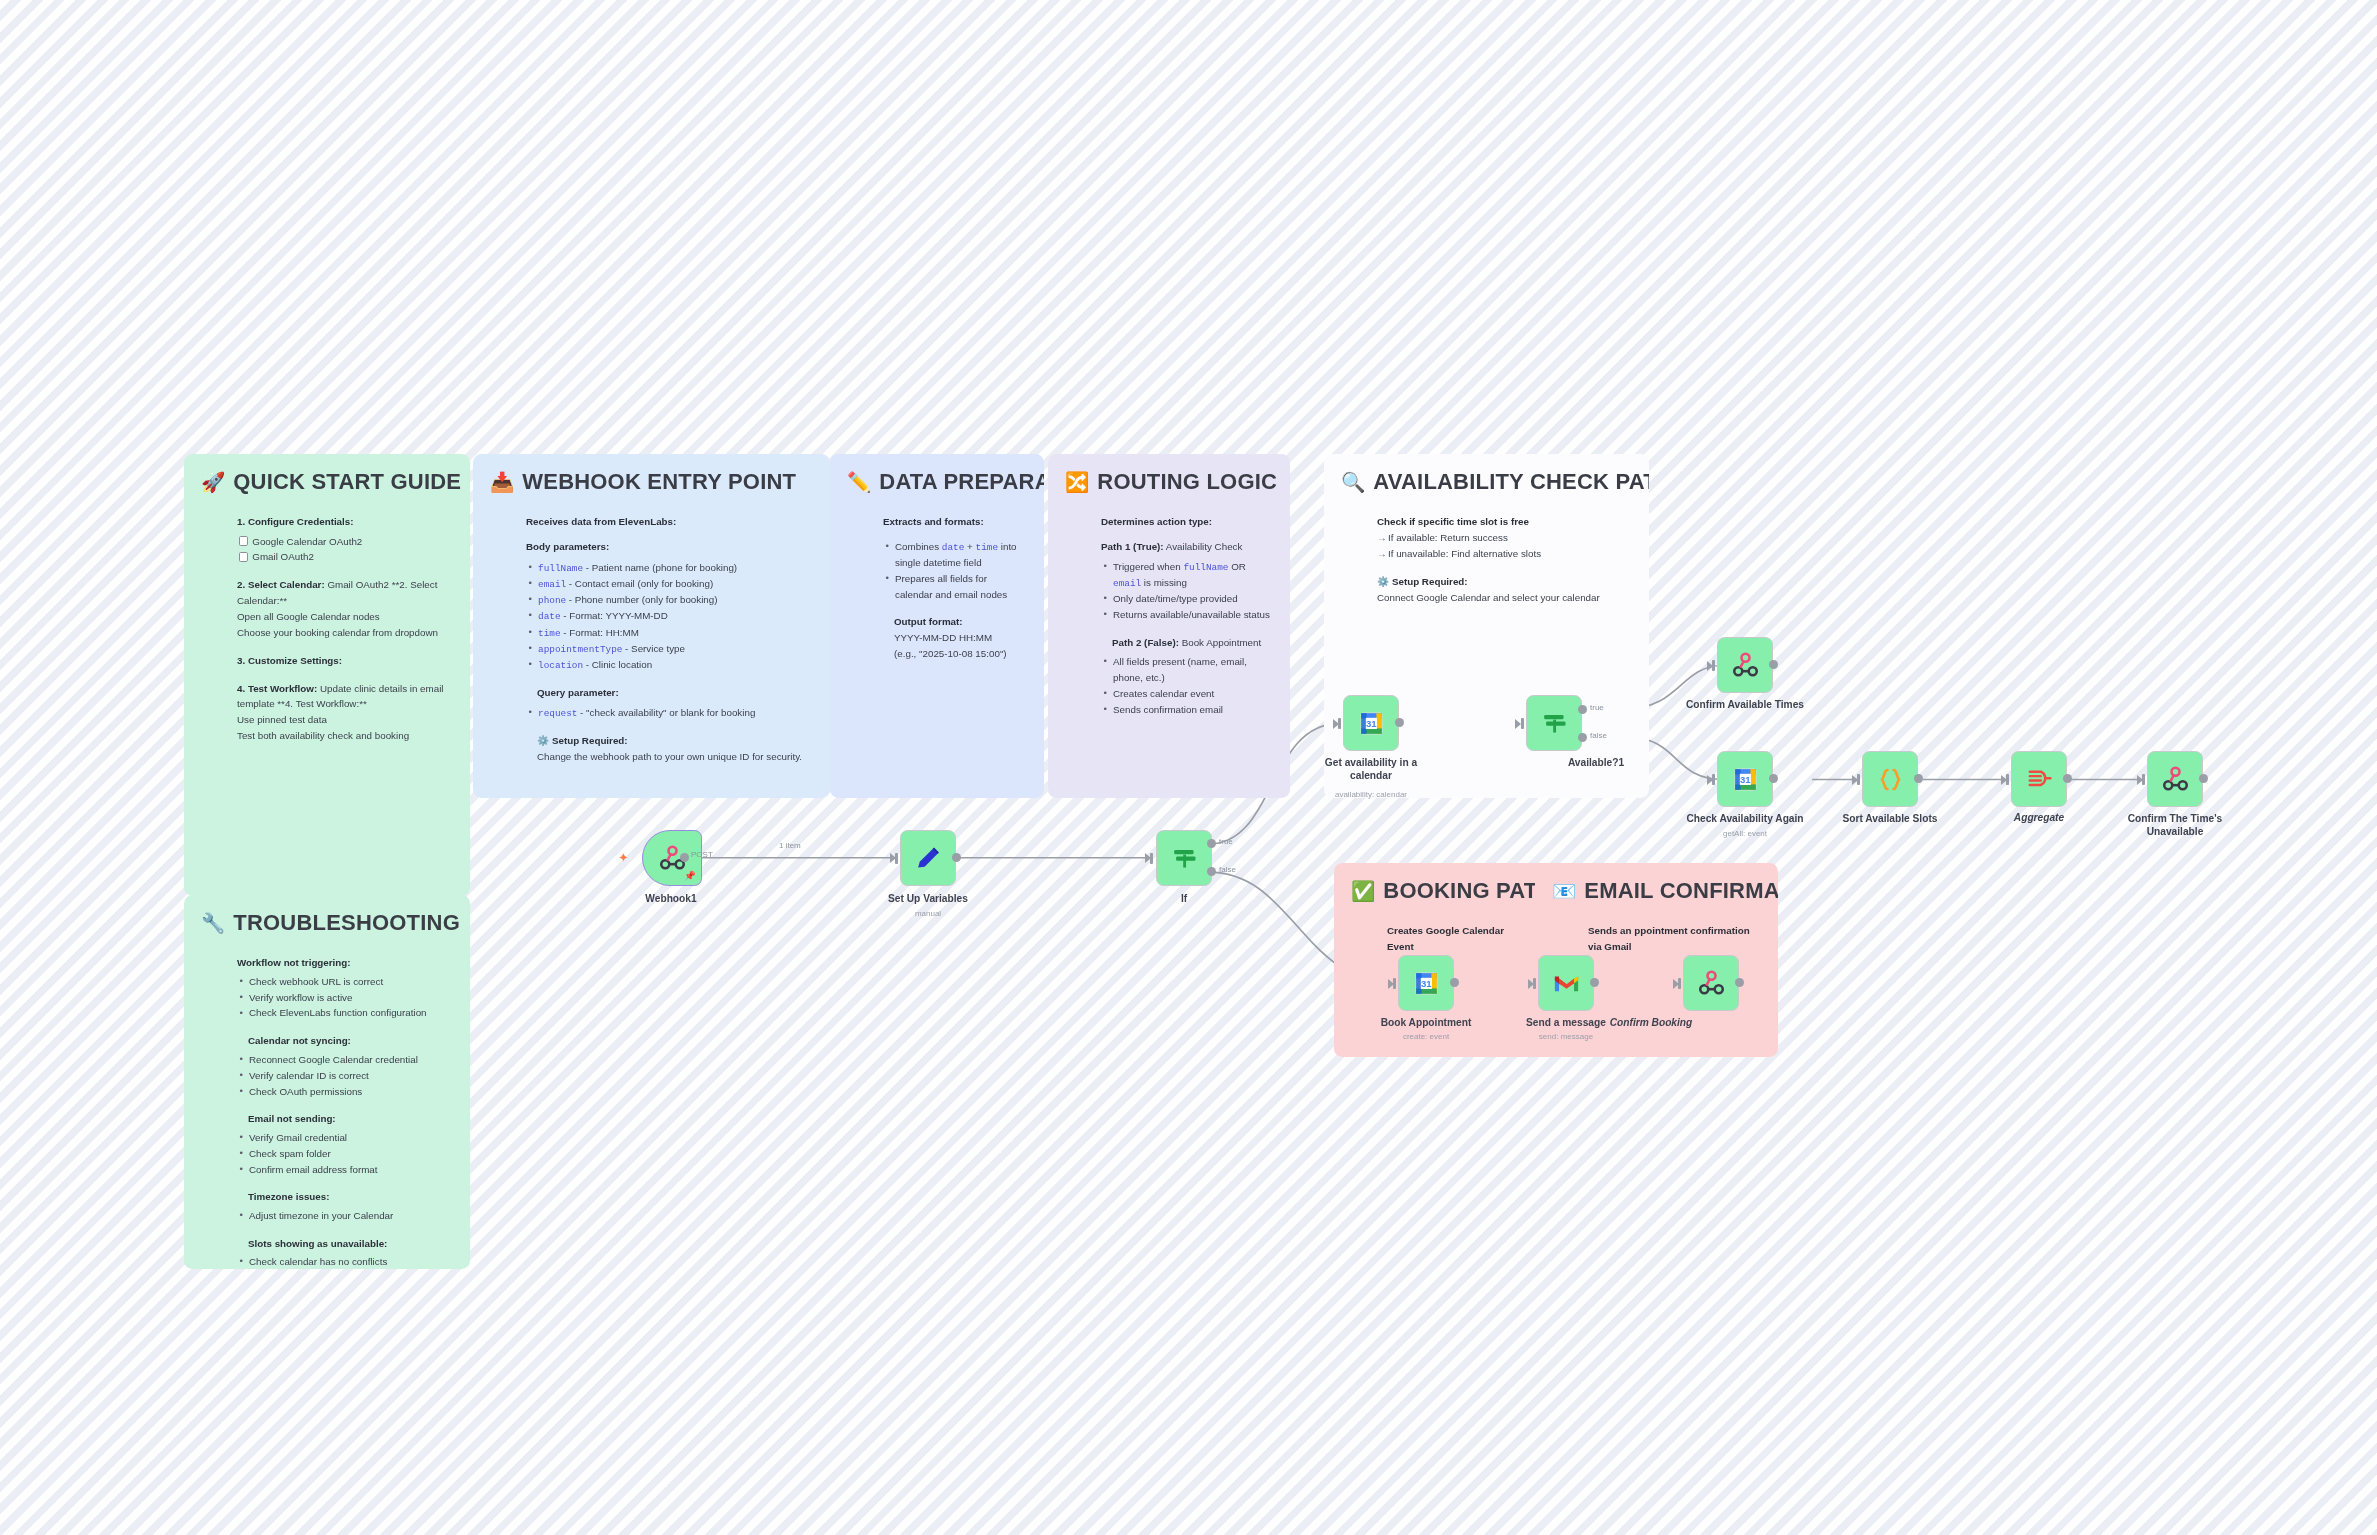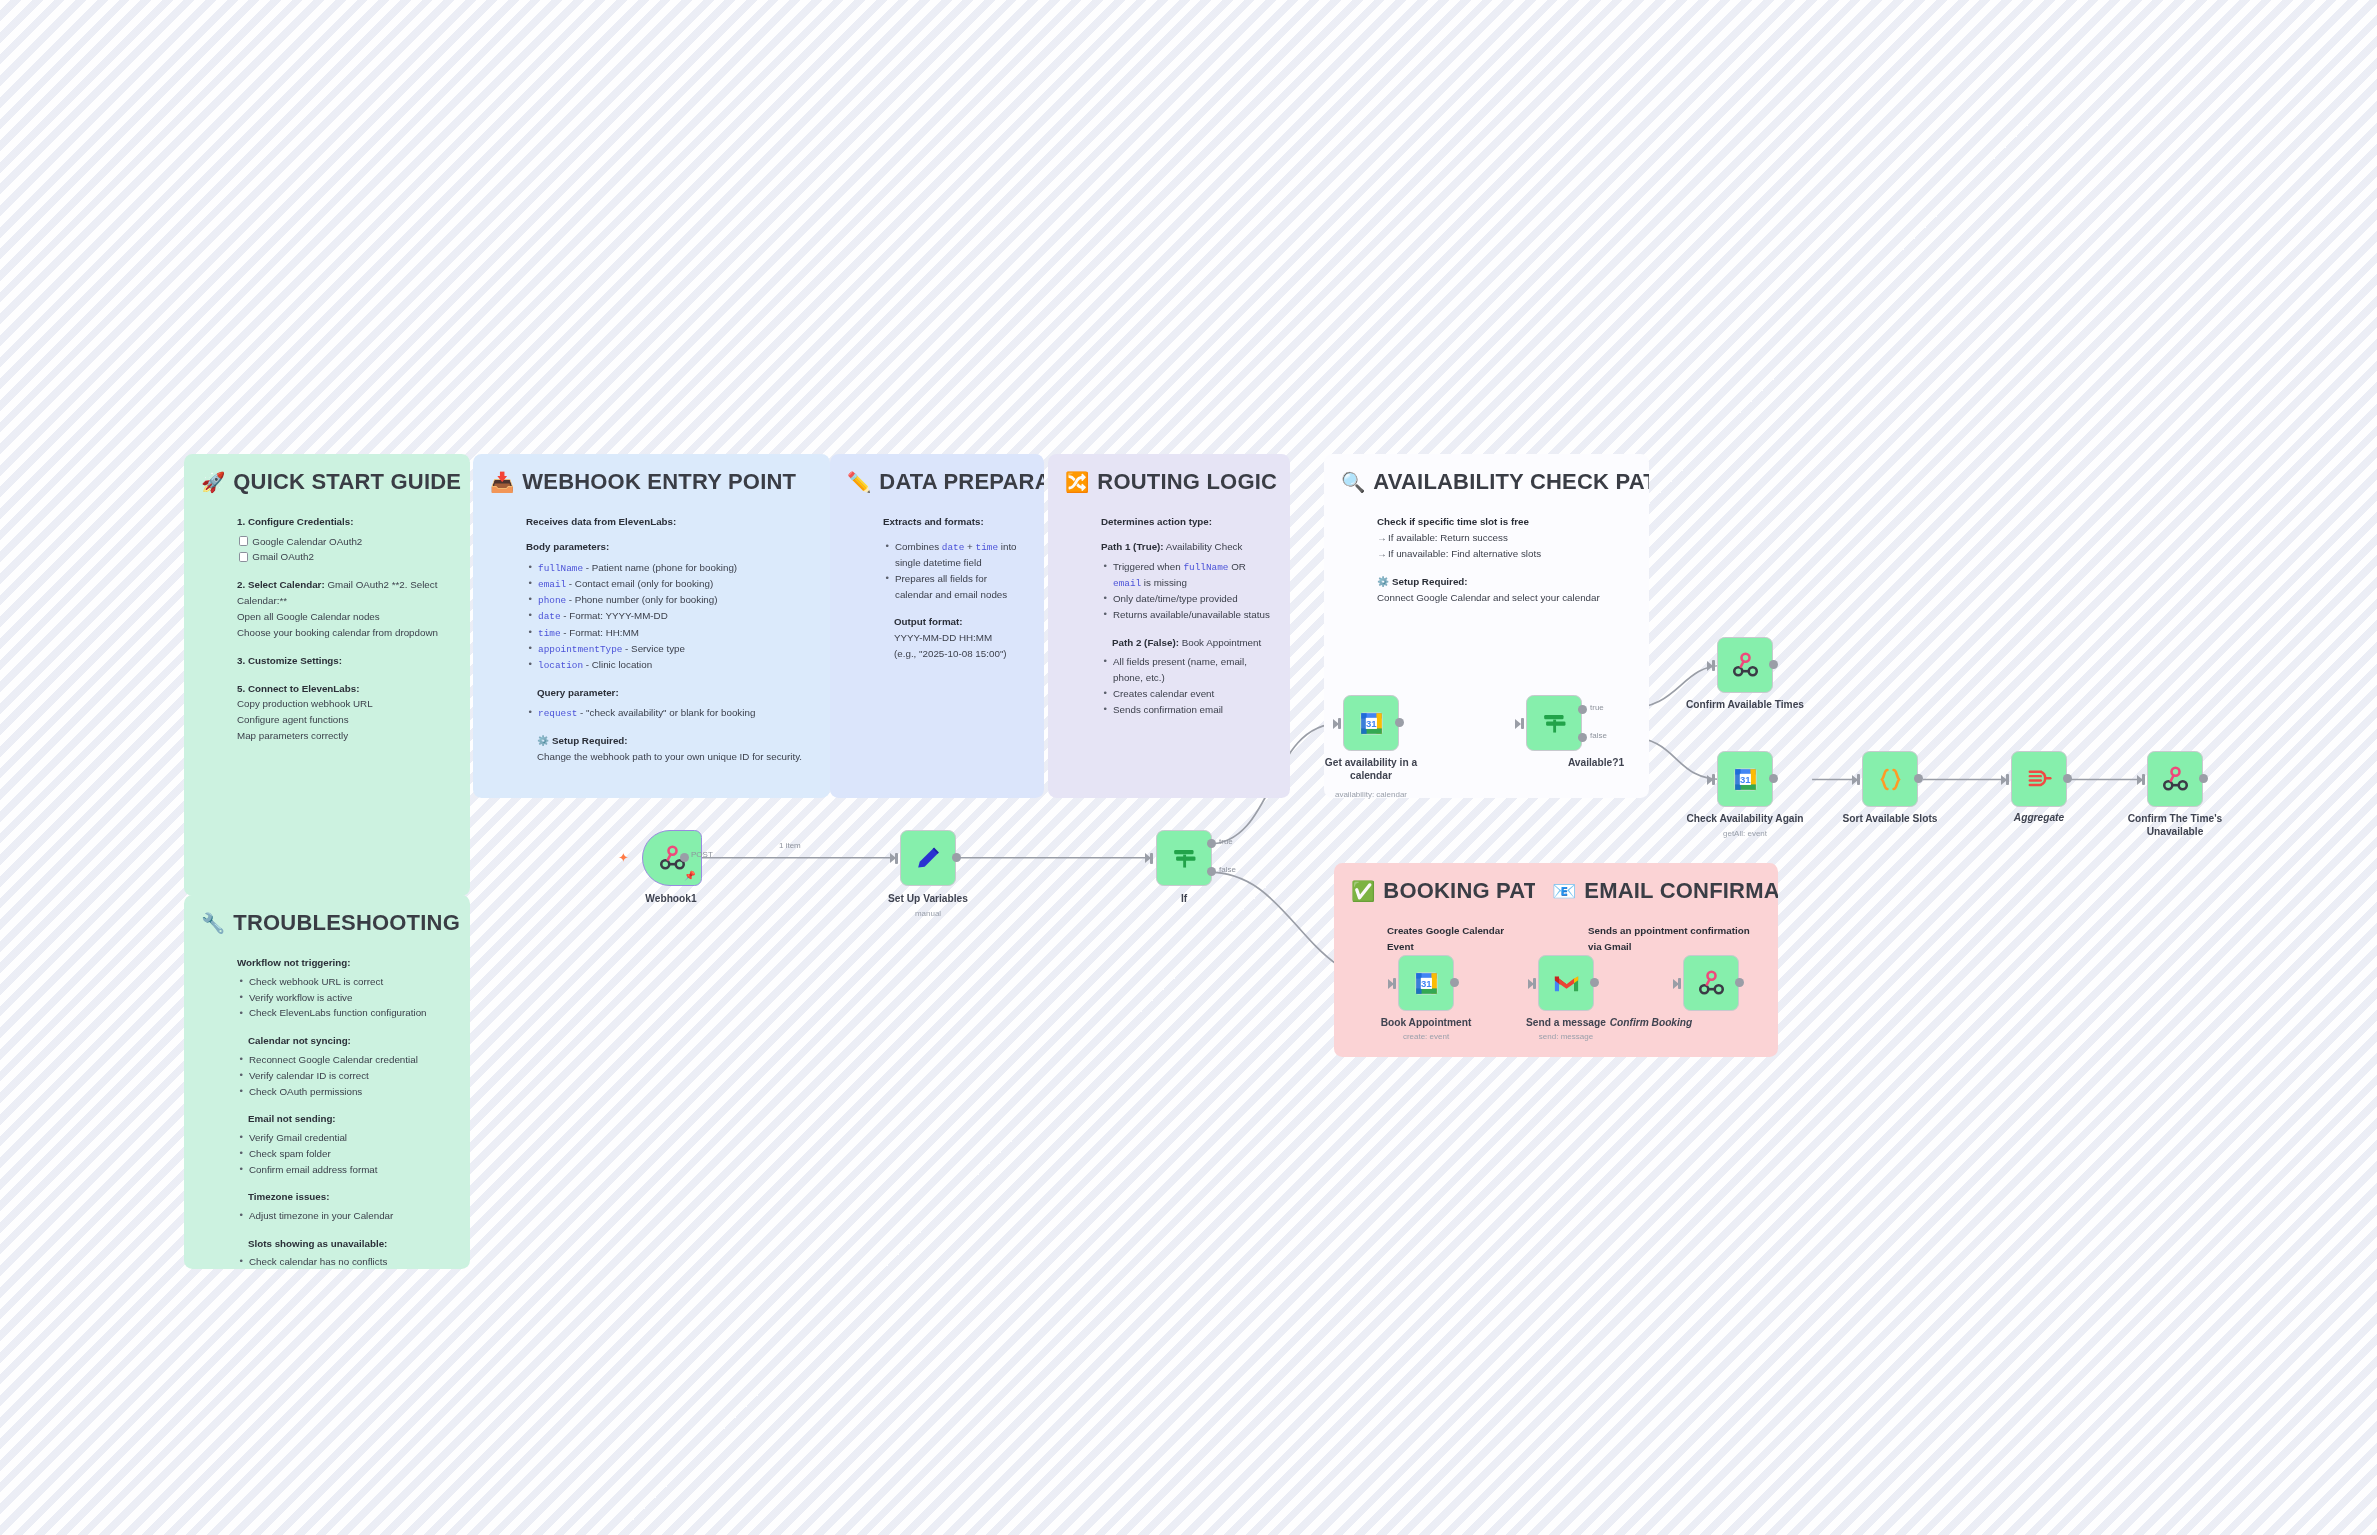--- a/index.html
+++ b/index.html
@@ -174,27 +174,26 @@
     <div class="sec">
       <div><span class="hd">2. Select Calendar:</span><span> Gmail OAuth2   **2. Select Calendar:**</span></div>
       <div>Open all Google Calendar nodes</div>
       <div>Choose your booking calendar from dropdown</div>
     </div>
 
     <div class="sec">
       <div class="hd">3. Customize Settings:</div>
     </div>
 
-
     <div class="sec">
-      <div class="hd">5. Connect to ElevenLabs:</div>
-      <div>Copy production webhook URL</div>
-      <div>Configure agent functions</div>
-      <div>Map parameters correctly</div>
-    </div>
+      <div><span class="hd">4. Test Workflow:</span><span> Update clinic details in email template  **4. Test Workflow:**</span></div>
+      <div>Use pinned test data</div>
+      <div>Test both availability check and booking</div>
+    </div>
+
 
   </div>
 </div>
 
 <div class="panel p-green" style="left:184px; top:895px; width:286px; height:374px;">
   <div class="panel-title">
     <span class="emoji">🔧</span>
     <span>TROUBLESHOOTING</span>
   </div>
   <div class="panel-body">

